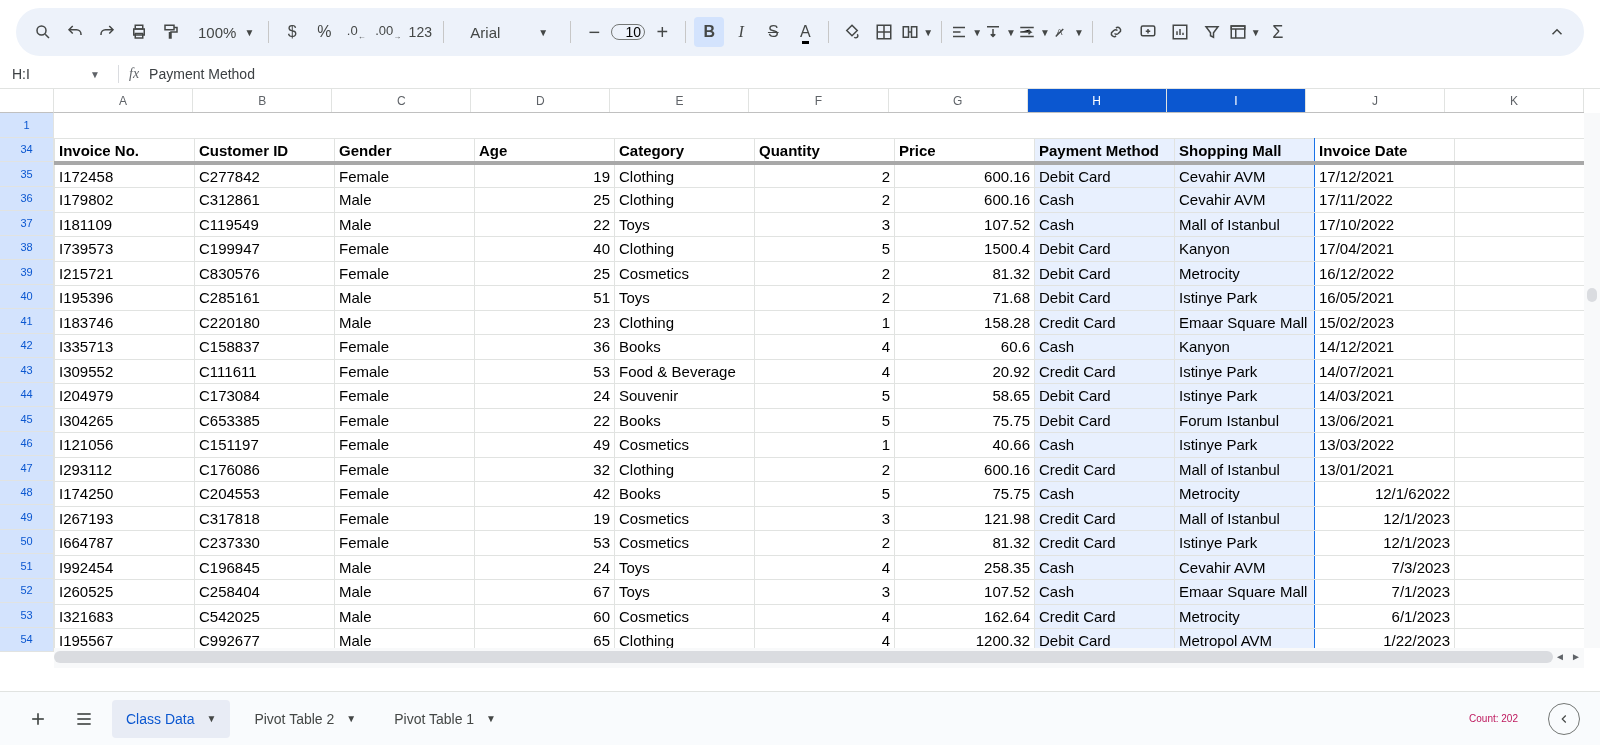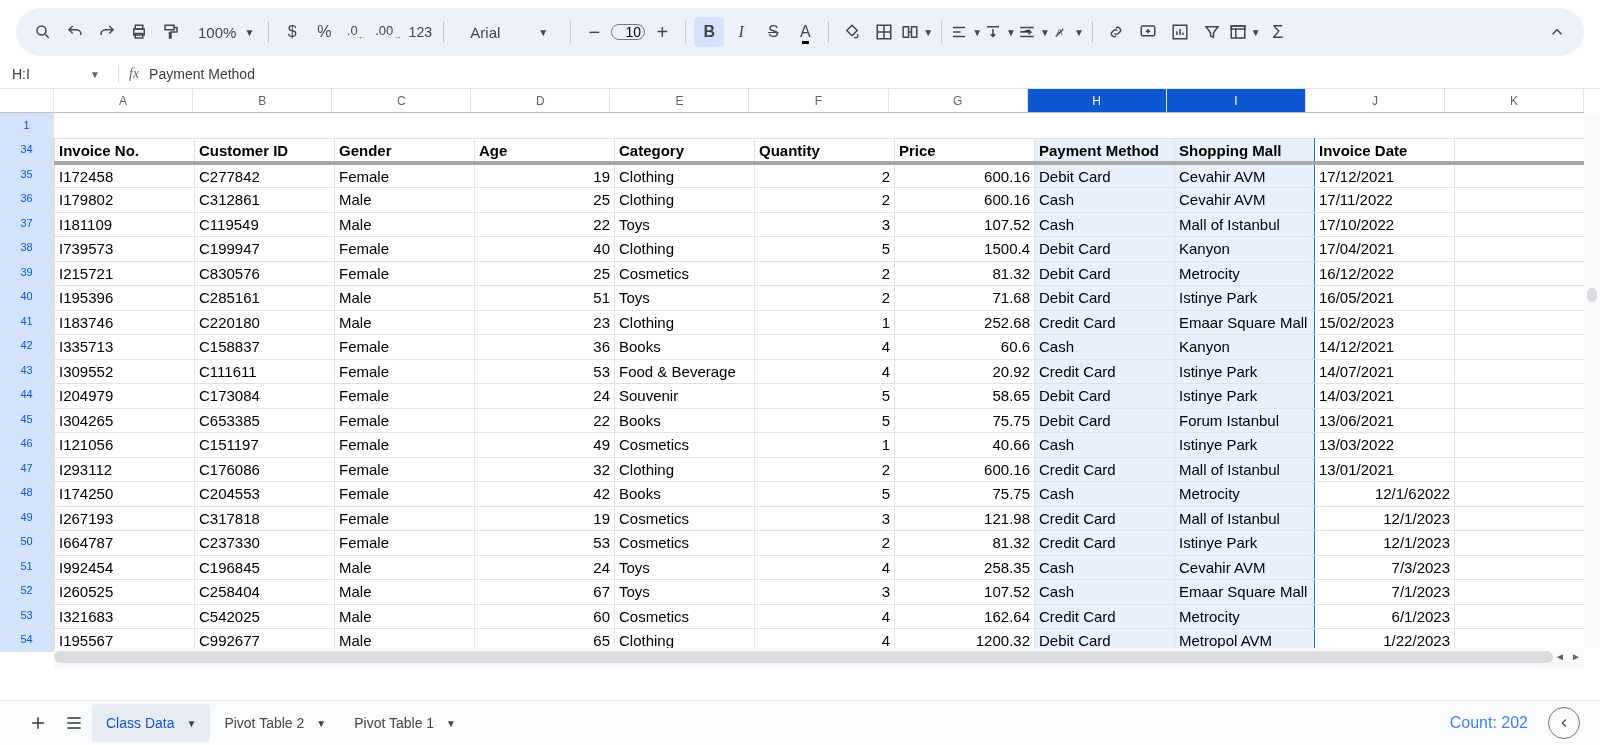--- a/index.html
+++ b/index.html
@@ -54,25 +54,25 @@
   
   .thick-bottom td { border-bottom: 4px solid #a8a8a8 !important; }
 
   .h-scroll { position:absolute; left:54px; right:16px; bottom:0; height:20px; background:#f8f9fa; }
   .h-thumb { position:absolute; left:0; top:3px; height:12px; width:98%; background:#dadce0; border-radius:6px; }
   .v-scroll { position:absolute; right:0; top:24px; width:16px; bottom:20px; background:#f8f9fa; }
   .v-thumb { position:absolute; right:3px; top:175px; width:10px; height:14px; background:#dadce0; border-radius:5px; }
   .scroll-arrow { position:absolute; width:16px; height:16px; display:flex; align-items:center; justify-content:center; font-size:10px; color:#5f6368; }
 
   
-  .tabs-row { position:absolute; left:0; right:0; bottom:0; height:45px; display:flex; align-items:center; background:#f9fbfd; border-top:1px solid #e1e3e1; padding:0 20px; }
+  .tabs-row { position:absolute; left:0; right:0; bottom:0; height:54px; display:flex; align-items:center; background:#f9fbfd; border-top:1px solid #e1e3e1; padding:0 20px; gap:10px; }
   .tab-btn { display:flex; align-items:center; justify-content:center; width:36px; height:36px; border-radius:4px; cursor:pointer; color:#444746; }
   .sheet-tab { display:flex; align-items:center; height:38px; padding:0 14px; font-size:14px; color:#444746; cursor:pointer; gap:8px; border-radius:4px; }
   .sheet-tab.active { background:#e8ecf5; color:#0b57d0; font-weight:500; }
-  .status { margin-left:auto; font-size:16px; color:#3b82f6; padding-right:10px; }
+  .status { margin-left:auto; font-size:10px; color:#be185d; padding-right:10px; }
   .collapse-btn { width:32px; height:32px; display:flex; align-items:center; justify-content:center; border:1px solid #747775; border-radius:16px; cursor:pointer; margin-left:10px; }
 
   svg { display:block; }
 </style>
 </head>
 <body>
 
 <div class="toolbar">
   <div class="tb-btn">
       <svg width="18" height="18" viewBox="0 0 24 24" fill="none" stroke="#444746" stroke-width="2">
@@ -407,21 +407,21 @@
             <td>16/05/2021</td>
             <td></td>
           </tr>
           <tr>
             <td>I183746</td>
             <td>C220180</td>
             <td>Male</td>
             <td class="num">23</td>
             <td>Clothing</td>
             <td class="num">1</td>
-            <td class="num">252.68</td>
+            <td class="num">158.28</td>
             <td class="sel-col sel-border-l">Credit Card</td>
             <td class="sel-col sel-border-r">Emaar Square Mall</td>
             <td>15/02/2023</td>
             <td></td>
           </tr>
           <tr>
             <td>I335713</td>
             <td>C158837</td>
             <td>Female</td>
             <td class="num">36</td>

